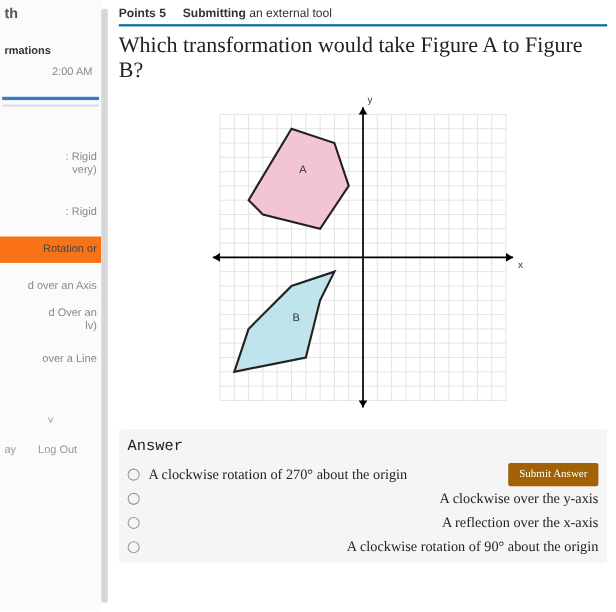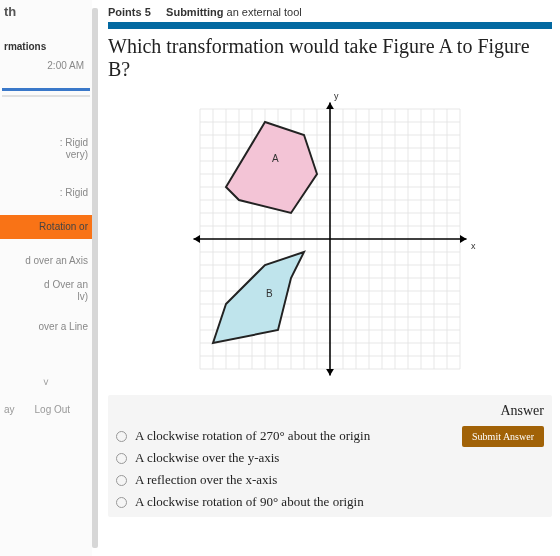--- a/index.html
+++ b/index.html
@@ -10,28 +10,28 @@
 .side-title { font-weight: bold; color: #333; margin-bottom: 2px; font-size: 10px; }
 .side-item { padding: 6px 4px; font-size: 10px; color: #888; line-height: 1.2; text-align: right; }
 .side-item.active { background: #f97316; color: #444; }
 .side-divider { height: 2px; background: #e0e0e0; margin: 4px 2px; }
 .side-divider.blue { background: #3a78c9; height: 3px; }
 .footer-links { display: flex; gap: 20px; padding: 6px 4px; font-size: 10px; color: #999; margin-top: 8px; }
 .footer-links span { cursor: pointer; }
 .dd { font-size: 10px; color: #999; padding: 2px 0; }
 .vbar { width: 6px; background: #d7d7d7; flex-shrink: 0; margin: 8px 0 8px 0; border-radius: 2px; }
 .main { flex: 1; padding: 6px 8px 4px 10px; overflow: hidden; }
-.topbar { font-family: Arial, sans-serif; font-size: 11px; color: #333; padding-bottom: 4px; border-bottom: 7px solid #0369a1; margin-bottom: 6px; }
+.topbar { font-family: Arial, sans-serif; font-size: 11px; color: #333; padding-bottom: 4px; border-bottom: 2px solid #0369a1; margin-bottom: 6px; }
 .topbar .bold { font-weight: bold; }
 .question { font-family: Georgia, serif; font-size: 20px; margin: 4px 0 8px 0; }
 .graph-wrap { display: flex; justify-content: center; margin-bottom: 6px; }
 .answer-block { background: #f5f5f5; padding: 8px 8px 4px 8px; border-radius: 2px; }
-.answer-head { font-family: Liberation Serif, serif; font-size: 14px; margin-bottom: 6px; text-align: right; }
+.answer-head { font-family: Liberation Mono, monospace; font-size: 14px; margin-bottom: 6px; }
 .choices { font-size: 13px; }
-.choice { display: flex; align-items: center; gap: 8px; padding: 3px 0; }
+.choice { display: flex; align-items: center; gap: 8px; padding: 3px 0; justify-content: space-between; }
 .radio { width: 11px; height: 11px; border: 1px solid #999; border-radius: 50%; flex-shrink: 0; }
 .submit-btn { background: #a16207; color: #fff; font-family: Liberation Serif, serif; font-size: 10px; padding: 5px 10px; border-radius: 2px; margin-left: auto; cursor: pointer; }
 .row1 { display: flex; align-items: center; }
 svg { display: block; }
 .th-group { padding: 4px 4px 2px 4px; }
 .th { color: #555; font-size: 13px; font-weight: bold; }
 </style>
 </head>
 <body>
 

